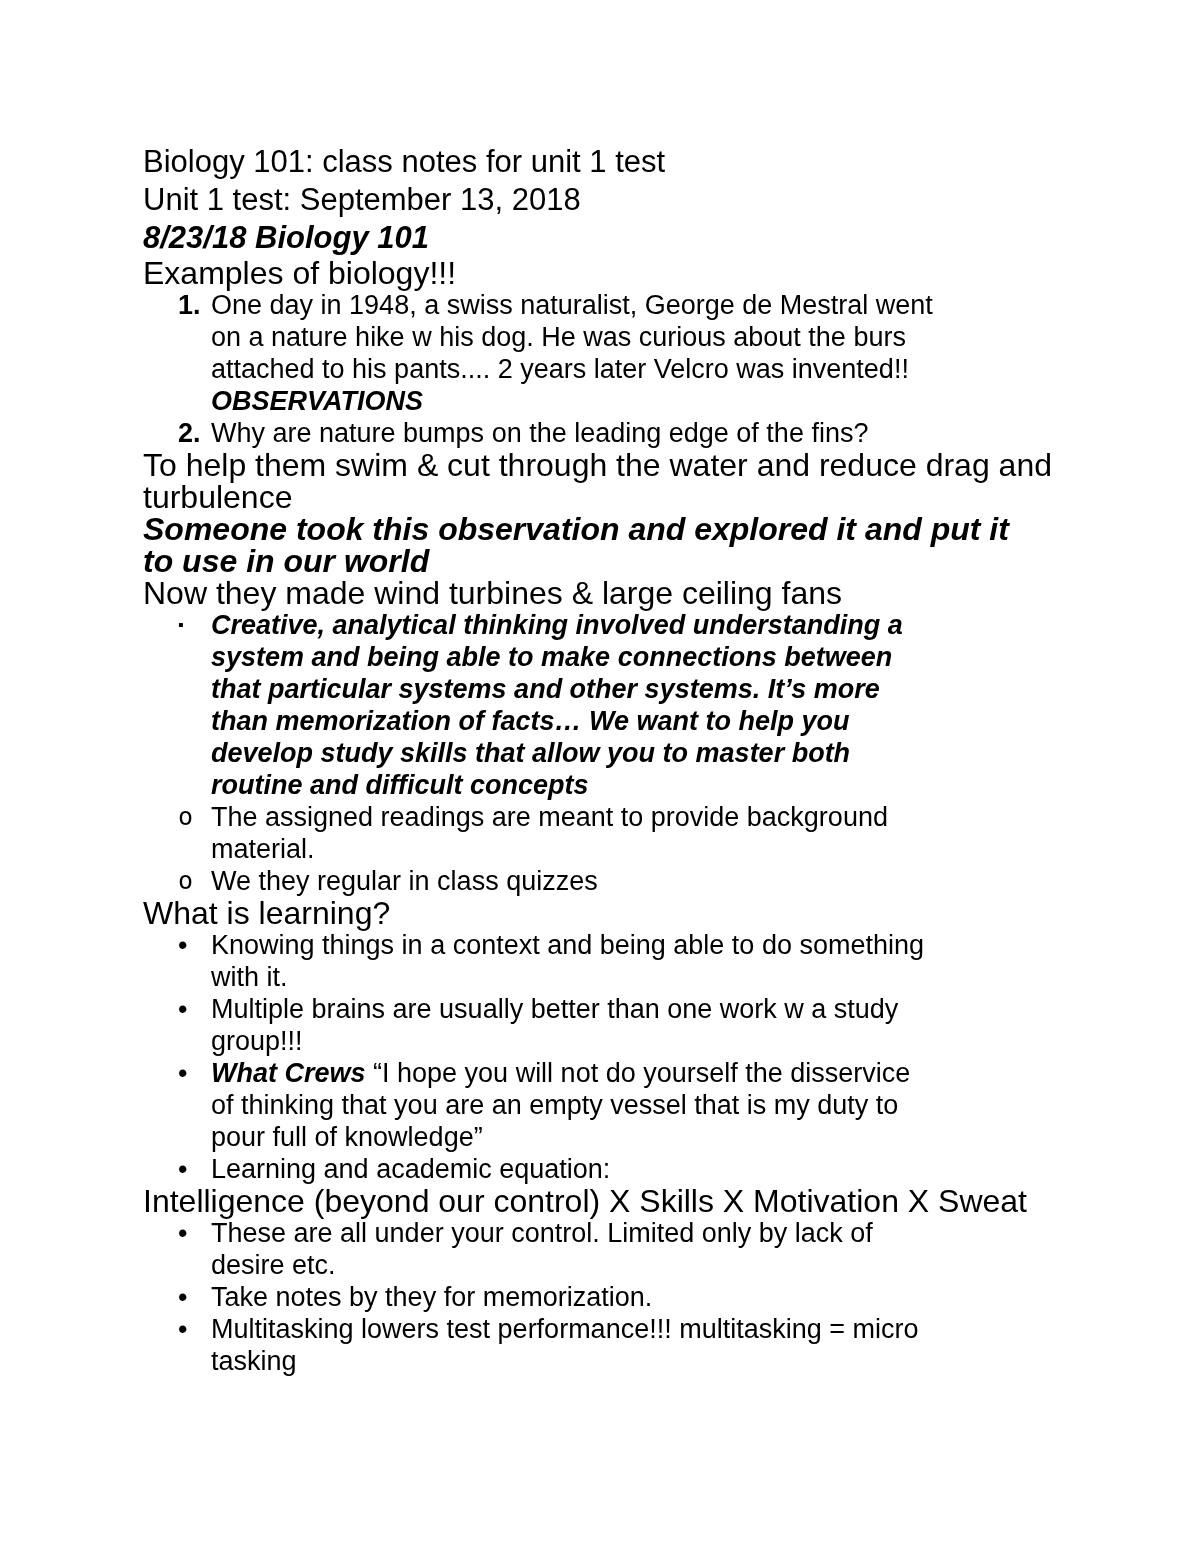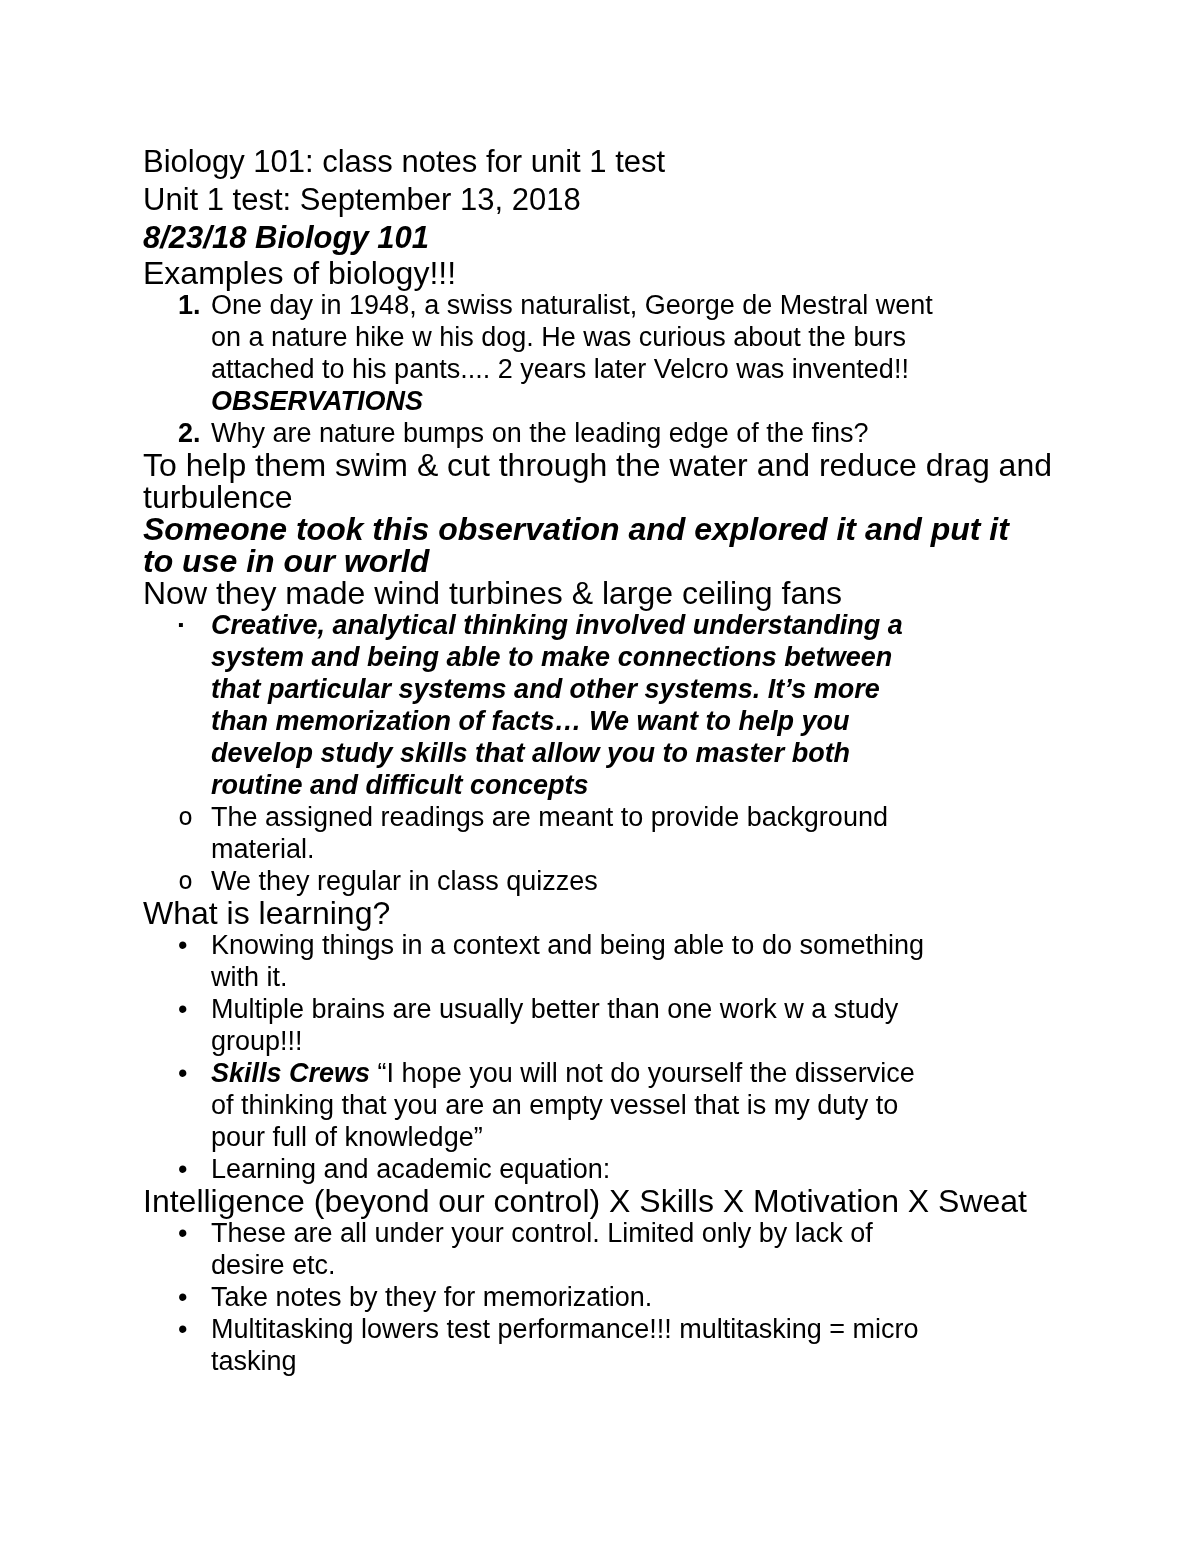--- a/index.html
+++ b/index.html
@@ -106,21 +106,21 @@
     </div>
 
     <div class="li">
       <span class="marker dot">•</span>
       <div class="li-text"><span>Multiple brains are usually better than one work w a study
 group!!!</span></div>
     </div>
 
     <div class="li">
       <span class="marker dot">•</span>
-      <div class="li-text"><span class="bold">Skills Crews</span><span> “I hope you will not do yourself the disservice
+      <div class="li-text"><span class="bold">What Crews</span><span> “I hope you will not do yourself the disservice
 of thinking that you are an empty vessel that is my duty to
 pour full of knowledge”</span></div>
     </div>
 
     <div class="li">
       <span class="marker dot">•</span>
       <div class="li-text"><span>Learning and academic equation:</span></div>
     </div>
 
     <div class="para">Intelligence (beyond our control) X Skills X Motivation X Sweat</div>

